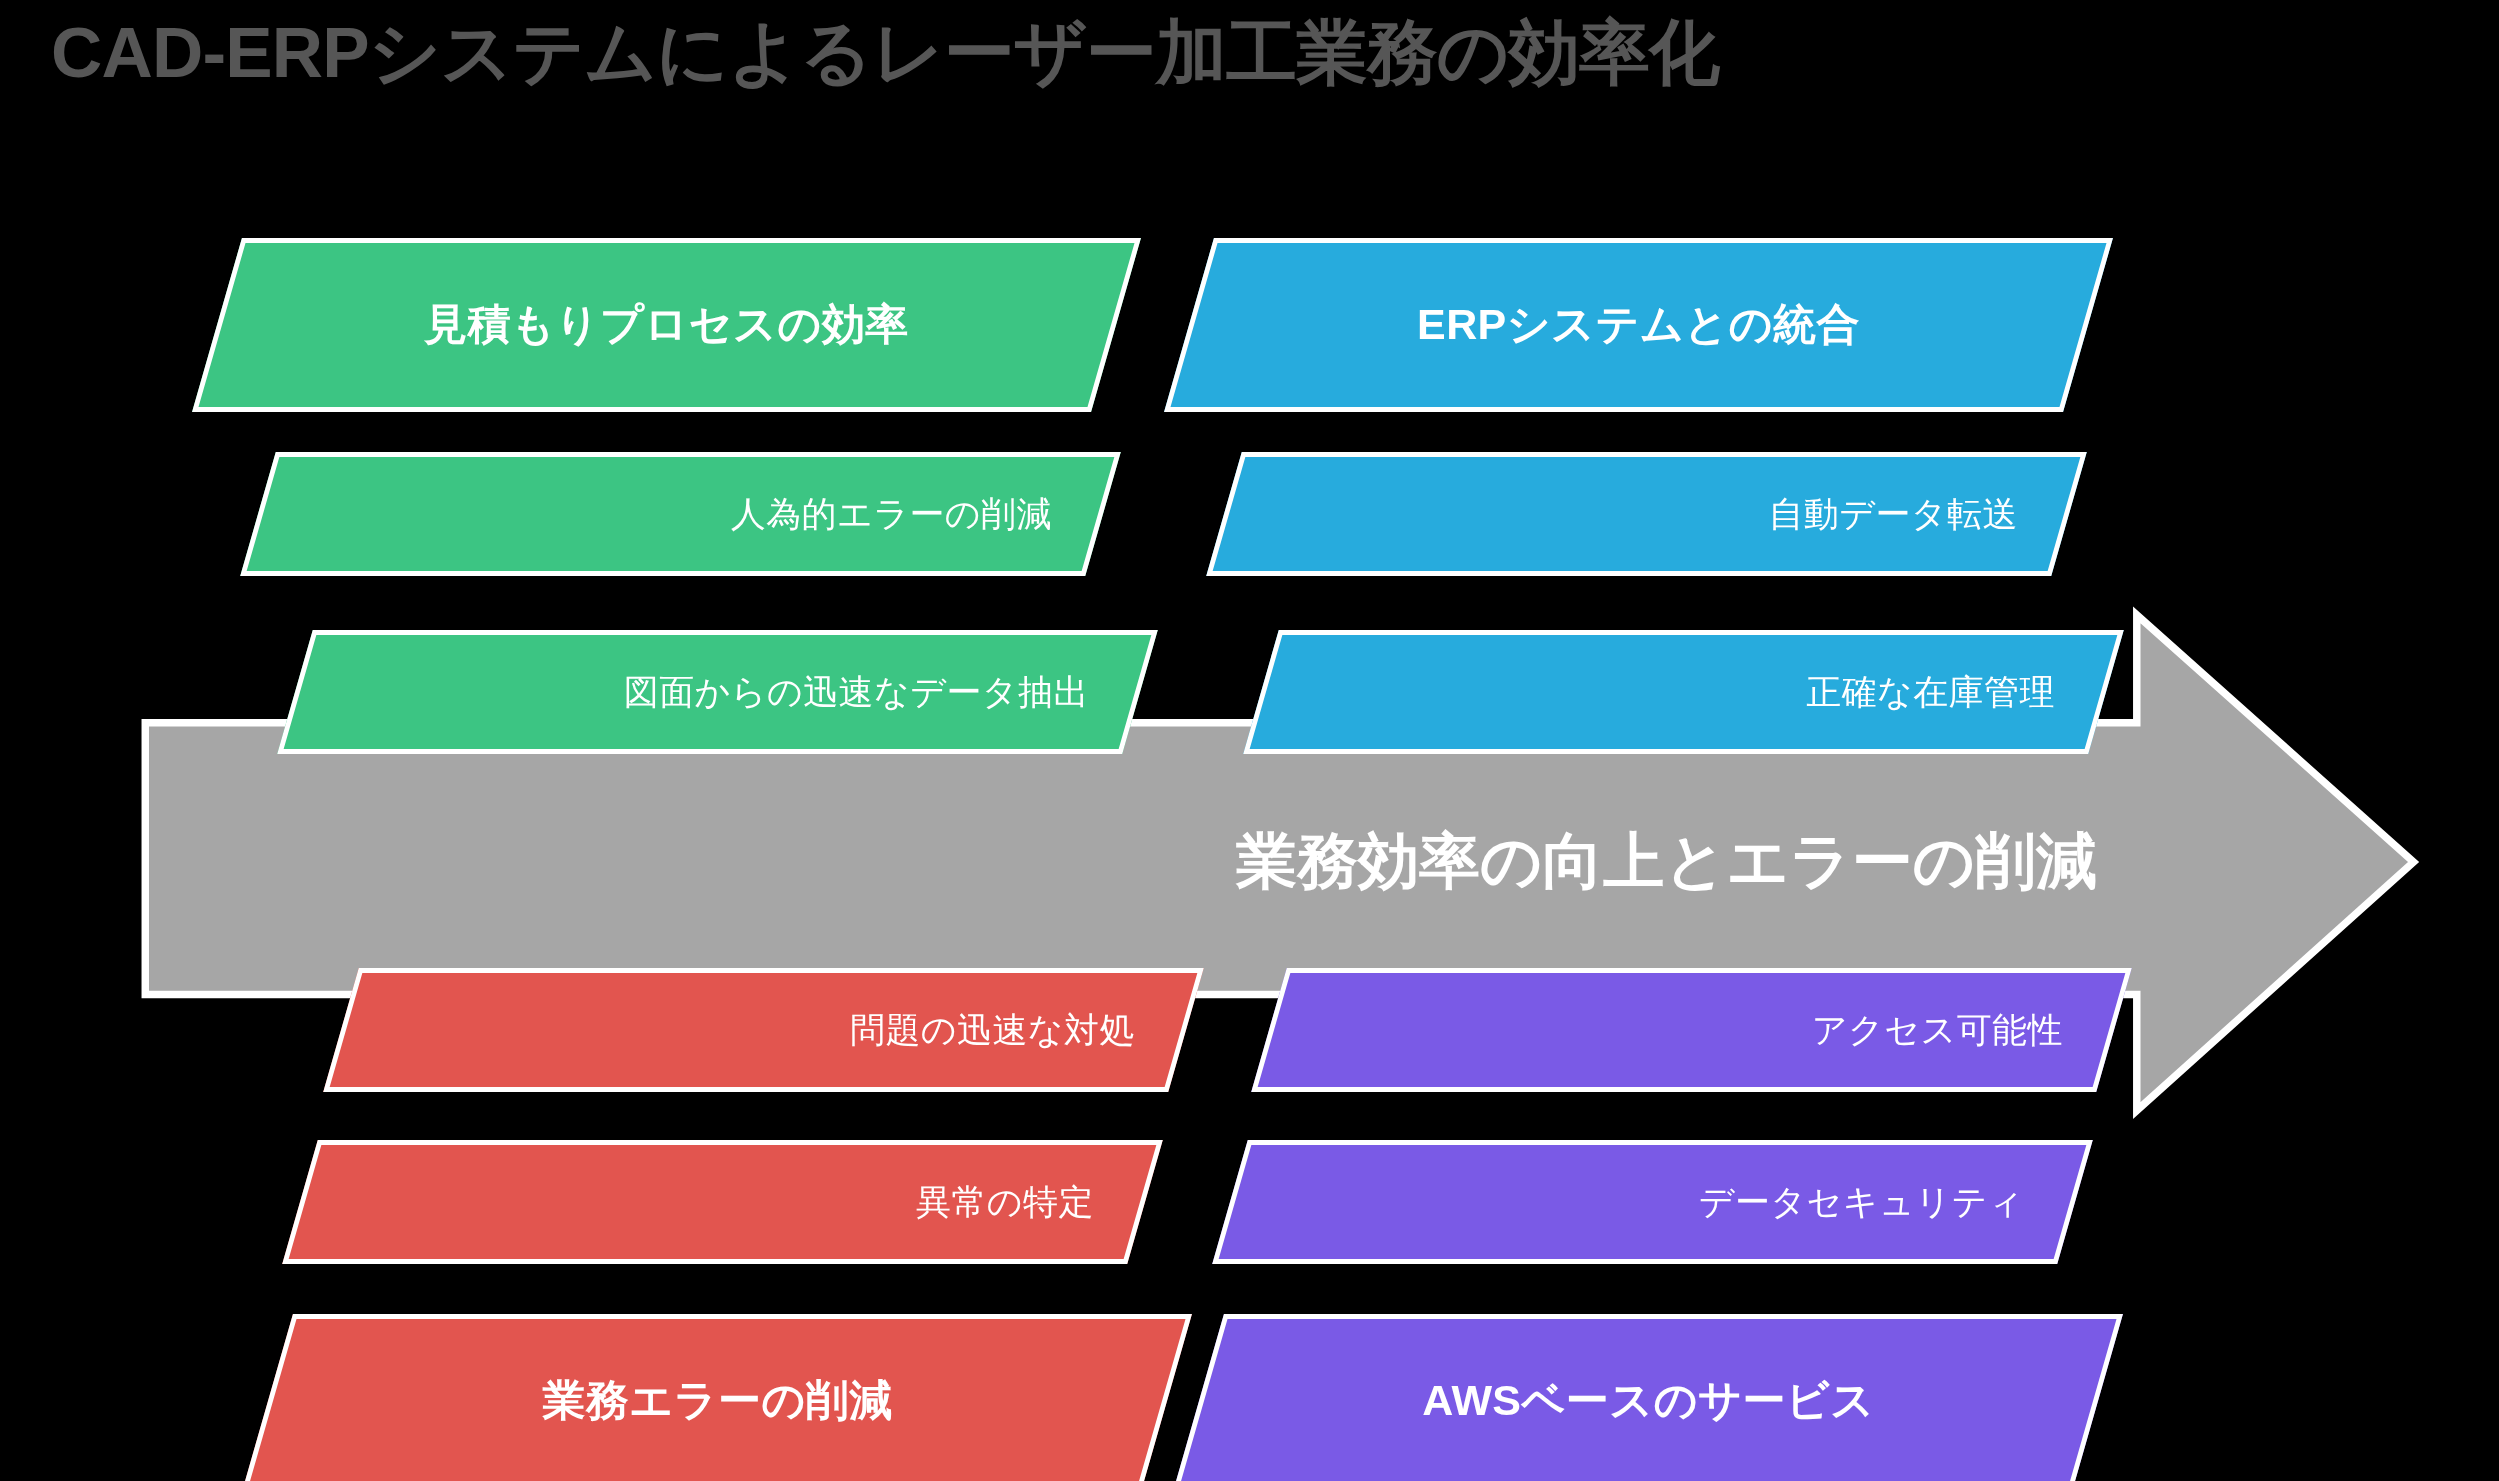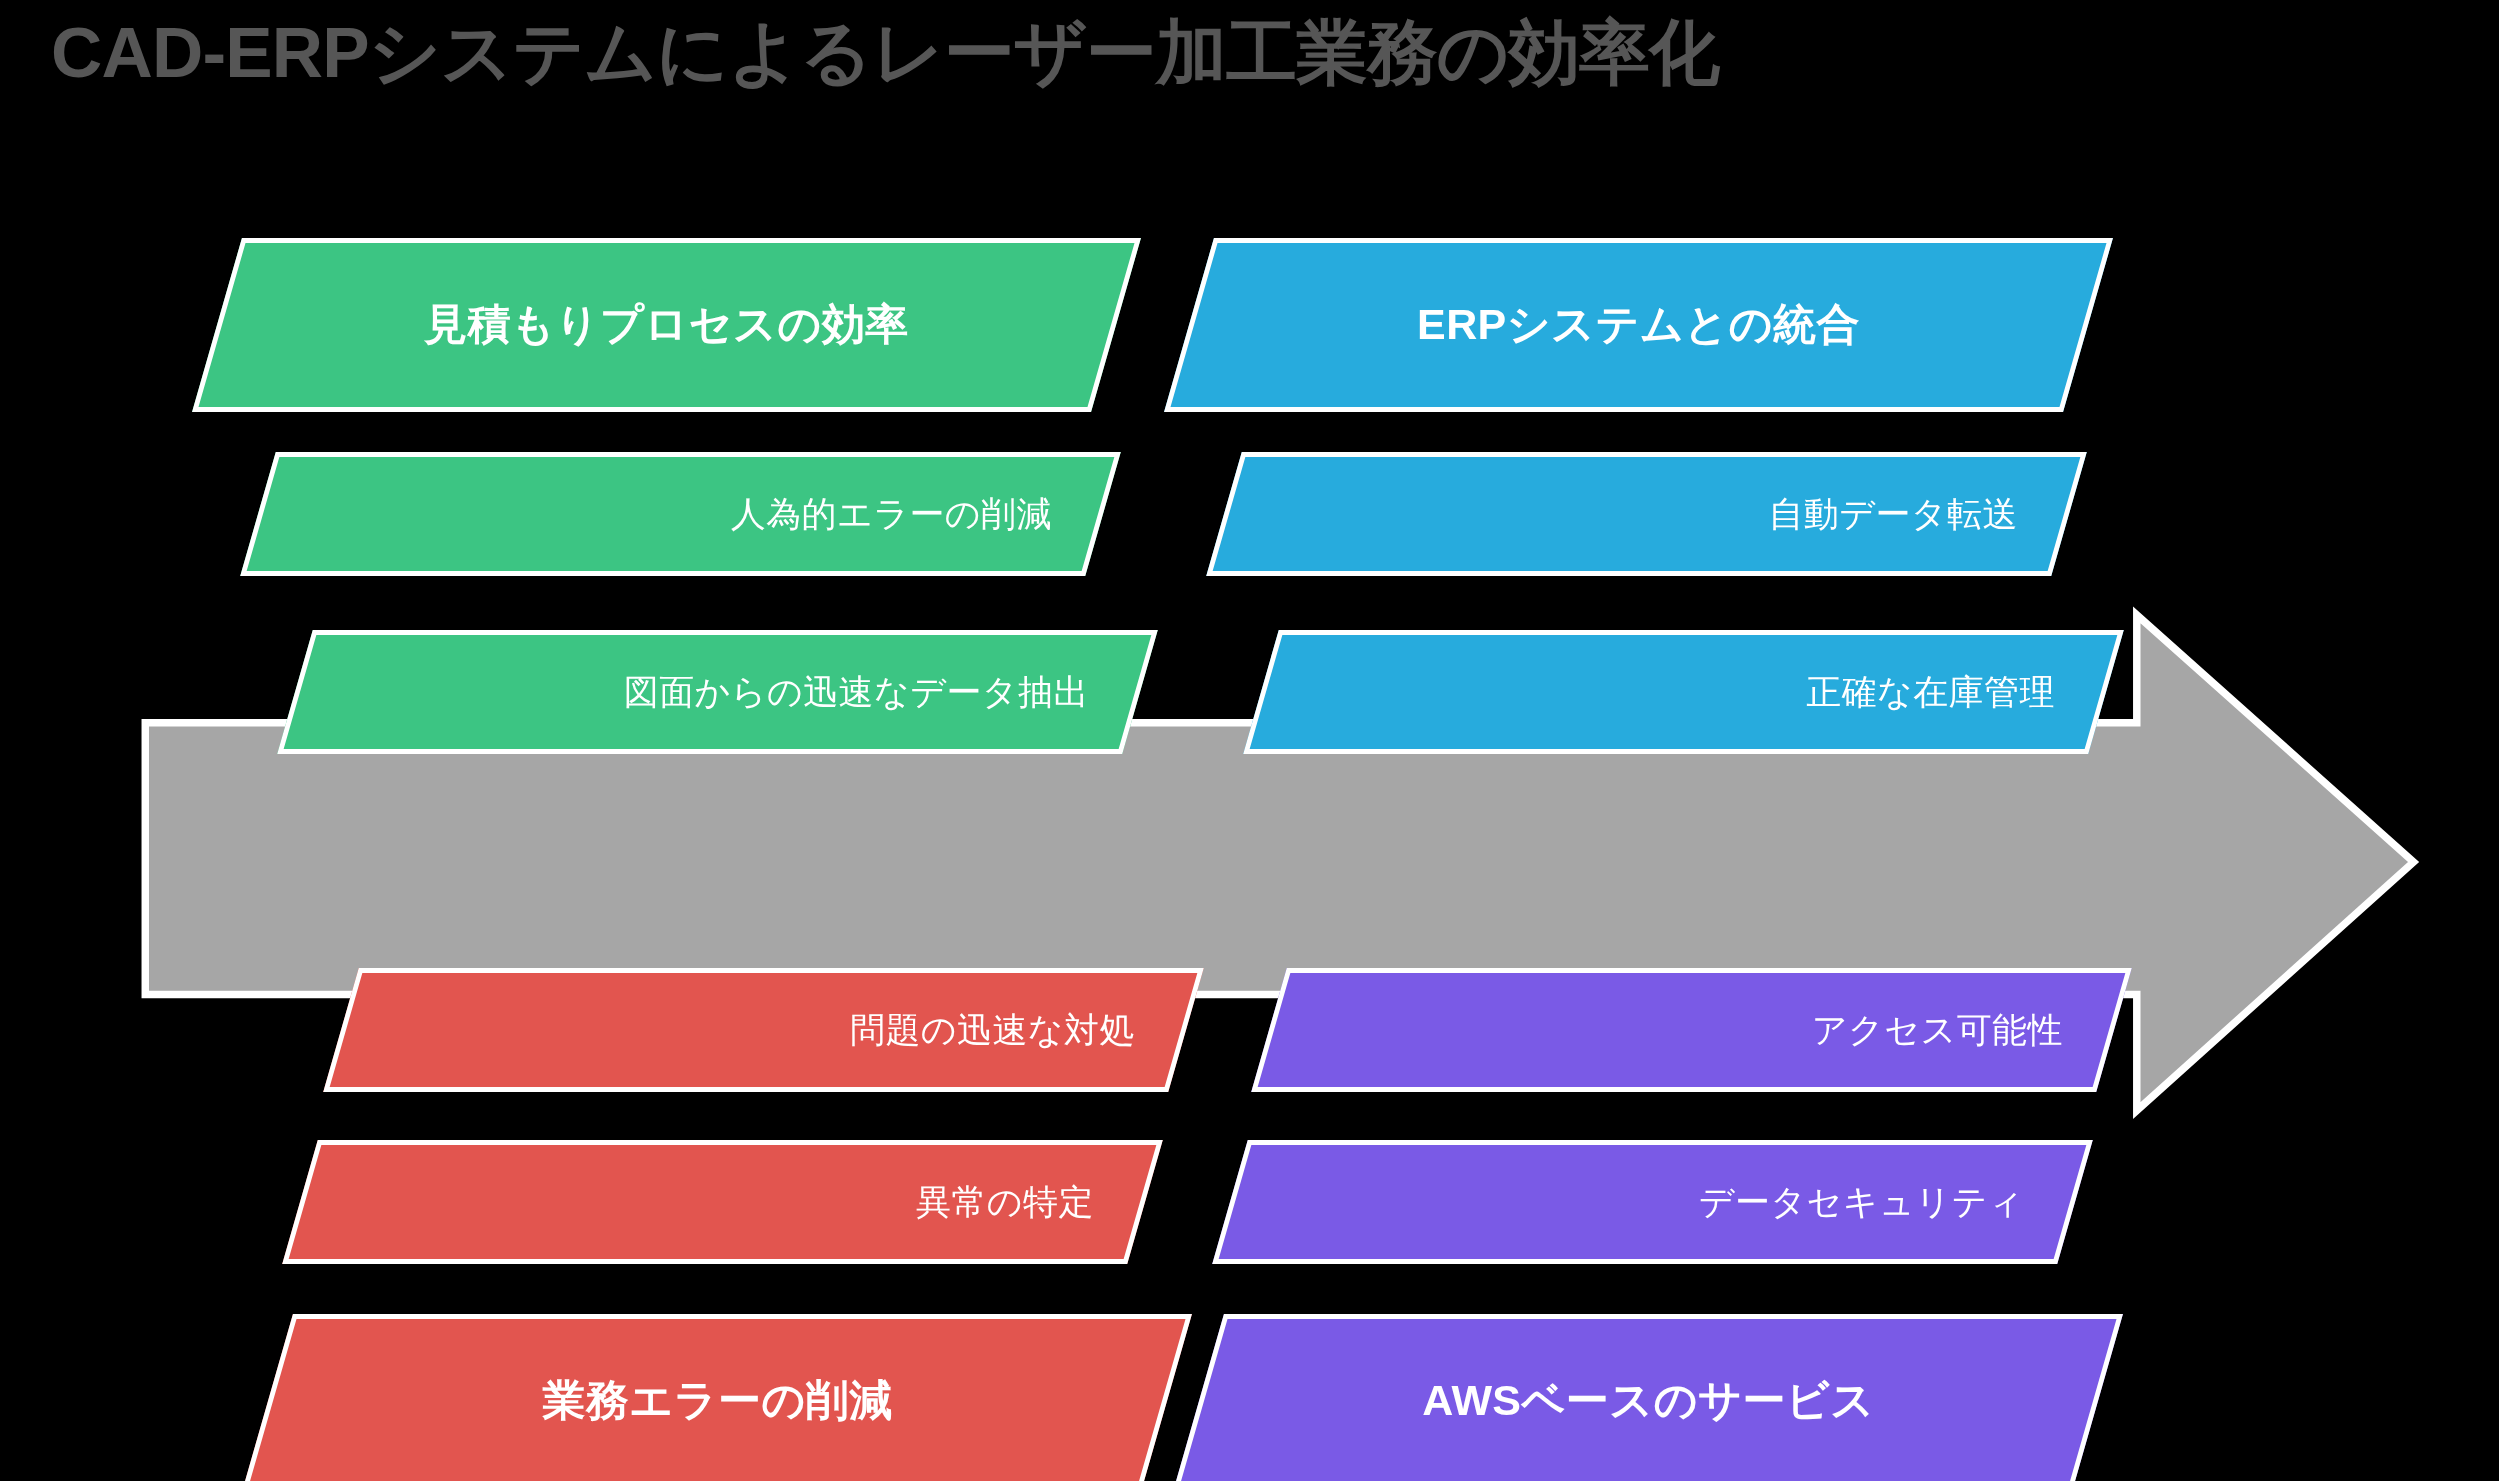--- a/index.html
+++ b/index.html
@@ -116,20 +116,21 @@
 <div id="stage">
 
   <div id="title">CAD-ERPシステムによるレーザー加工業務の効率化</div>
 
   <div id="arrow-layer">
     <svg width="2500" height="1481" viewBox="0 0 3016 1787" xmlns="http://www.w3.org/2000/svg">
       <polygon points="175,872 2578,872 2578,742 2912,1040 2578,1340 2578,1200 175,1200" fill="#a6a6a6" stroke="#ffffff" stroke-width="9" stroke-linejoin="miter"></polygon>
     </svg>
   </div>
 
+  <div id="arrow-label">業務効率の向上とエラーの削減</div>
 
   <div class="banner header green skew" style="left: 217px; top: 238px; width: 899px; height: 174px; background: rgb(60, 197, 131);">
     <span class="label unskew">見積もりプロセスの効率</span>
   </div>
 
   <div class="banner sub green skew" style="left: 258px; top: 452px; width: 845px; height: 124px; background: rgb(60, 197, 131);">
     <span class="label unskew">人為的エラーの削減</span>
   </div>
 
   <div class="banner sub green skew" style="left: 295px; top: 630px; width: 845px; height: 124px; background: rgb(60, 197, 131);">

